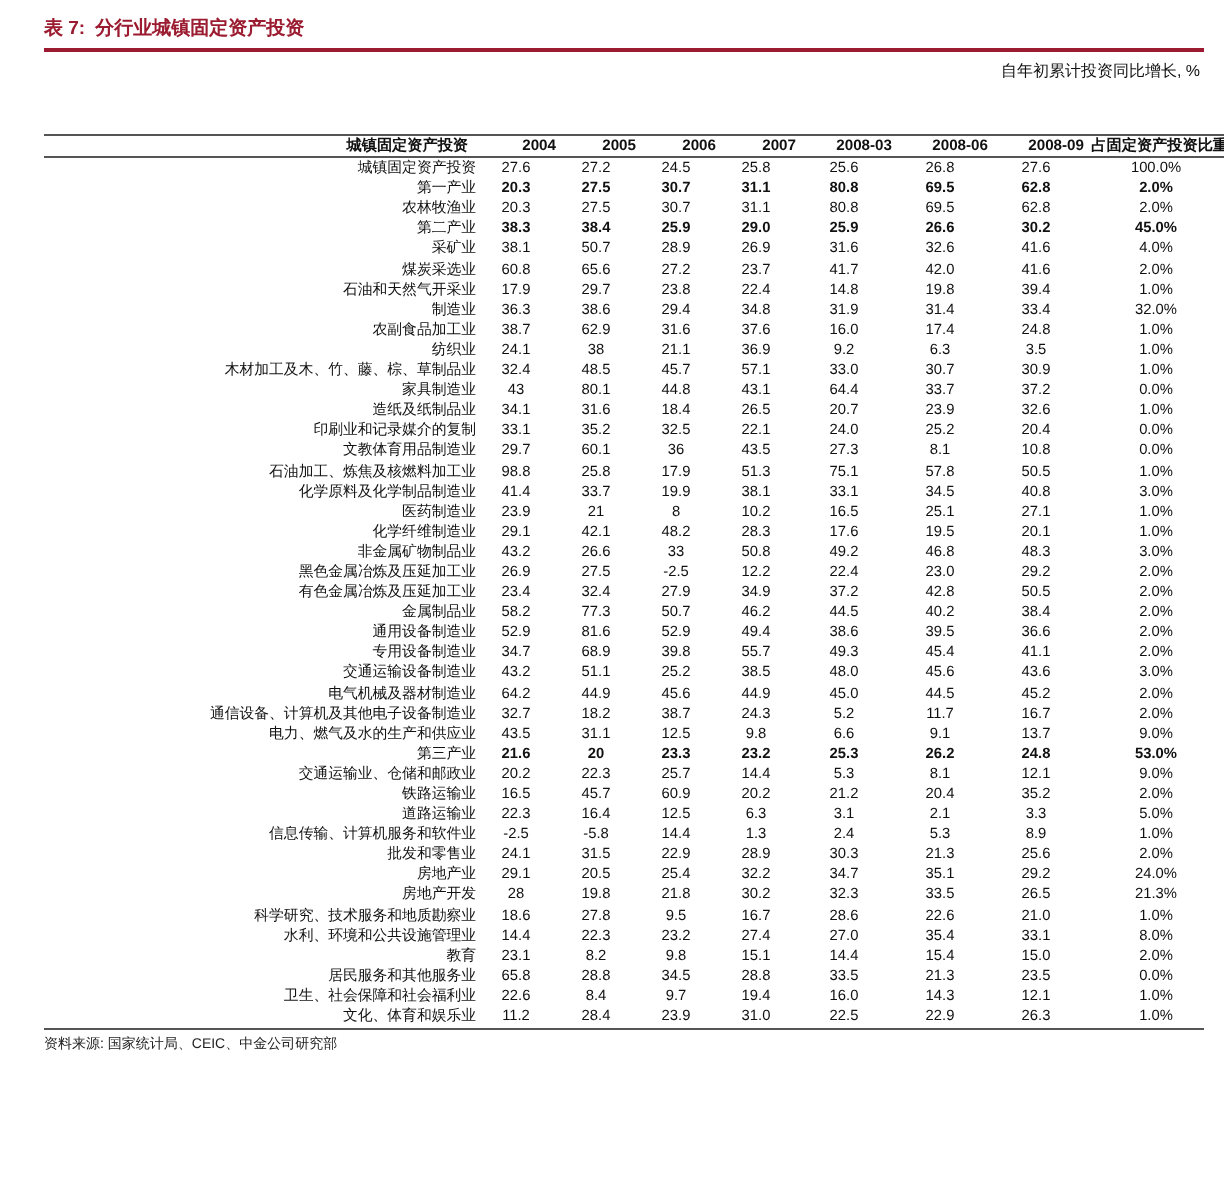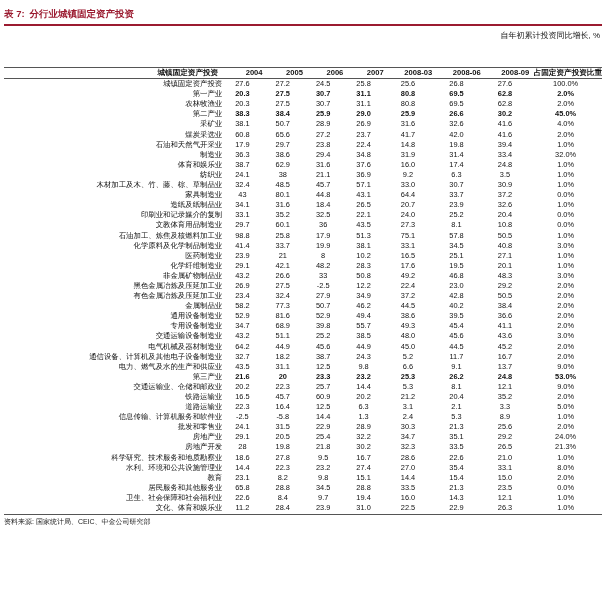--- a/index.html
+++ b/index.html
@@ -12,21 +12,21 @@
     height: 601px;
     font-family: "Liberation Sans", "DejaVu Sans", sans-serif;
     color: #111;
     overflow: hidden;
   }
   .page {
     position: relative;
     width: 612px;
     height: 601px;
     box-sizing: border-box;
-    padding: 8px 10px 0 4px;
+    padding: 8px 10px 0 22px;
   }
   .title-bar {
     display: flex;
     align-items: baseline;
     border-bottom: 2px solid #9b1b30;
     padding-bottom: 3px;
     margin-bottom: 2px;
   }
   .title-label {
     font-size: 9.5px;
@@ -222,21 +222,21 @@
           <td class="c-num">36.3</td>
           <td class="c-num">38.6</td>
           <td class="c-num">29.4</td>
           <td class="c-num">34.8</td>
           <td class="c-num">31.9</td>
           <td class="c-num">31.4</td>
           <td class="c-num">33.4</td>
           <td class="c-last">32.0%</td>
         </tr>
         <tr class="normal">
-          <td class="c-label">体育和娱乐业</td>
+          <td class="c-label">农副食品加工业</td>
           <td class="c-num">38.7</td>
           <td class="c-num">62.9</td>
           <td class="c-num">31.6</td>
           <td class="c-num">37.6</td>
           <td class="c-num">16.0</td>
           <td class="c-num">17.4</td>
           <td class="c-num">24.8</td>
           <td class="c-last">1.0%</td>
         </tr>
         <tr class="normal">

